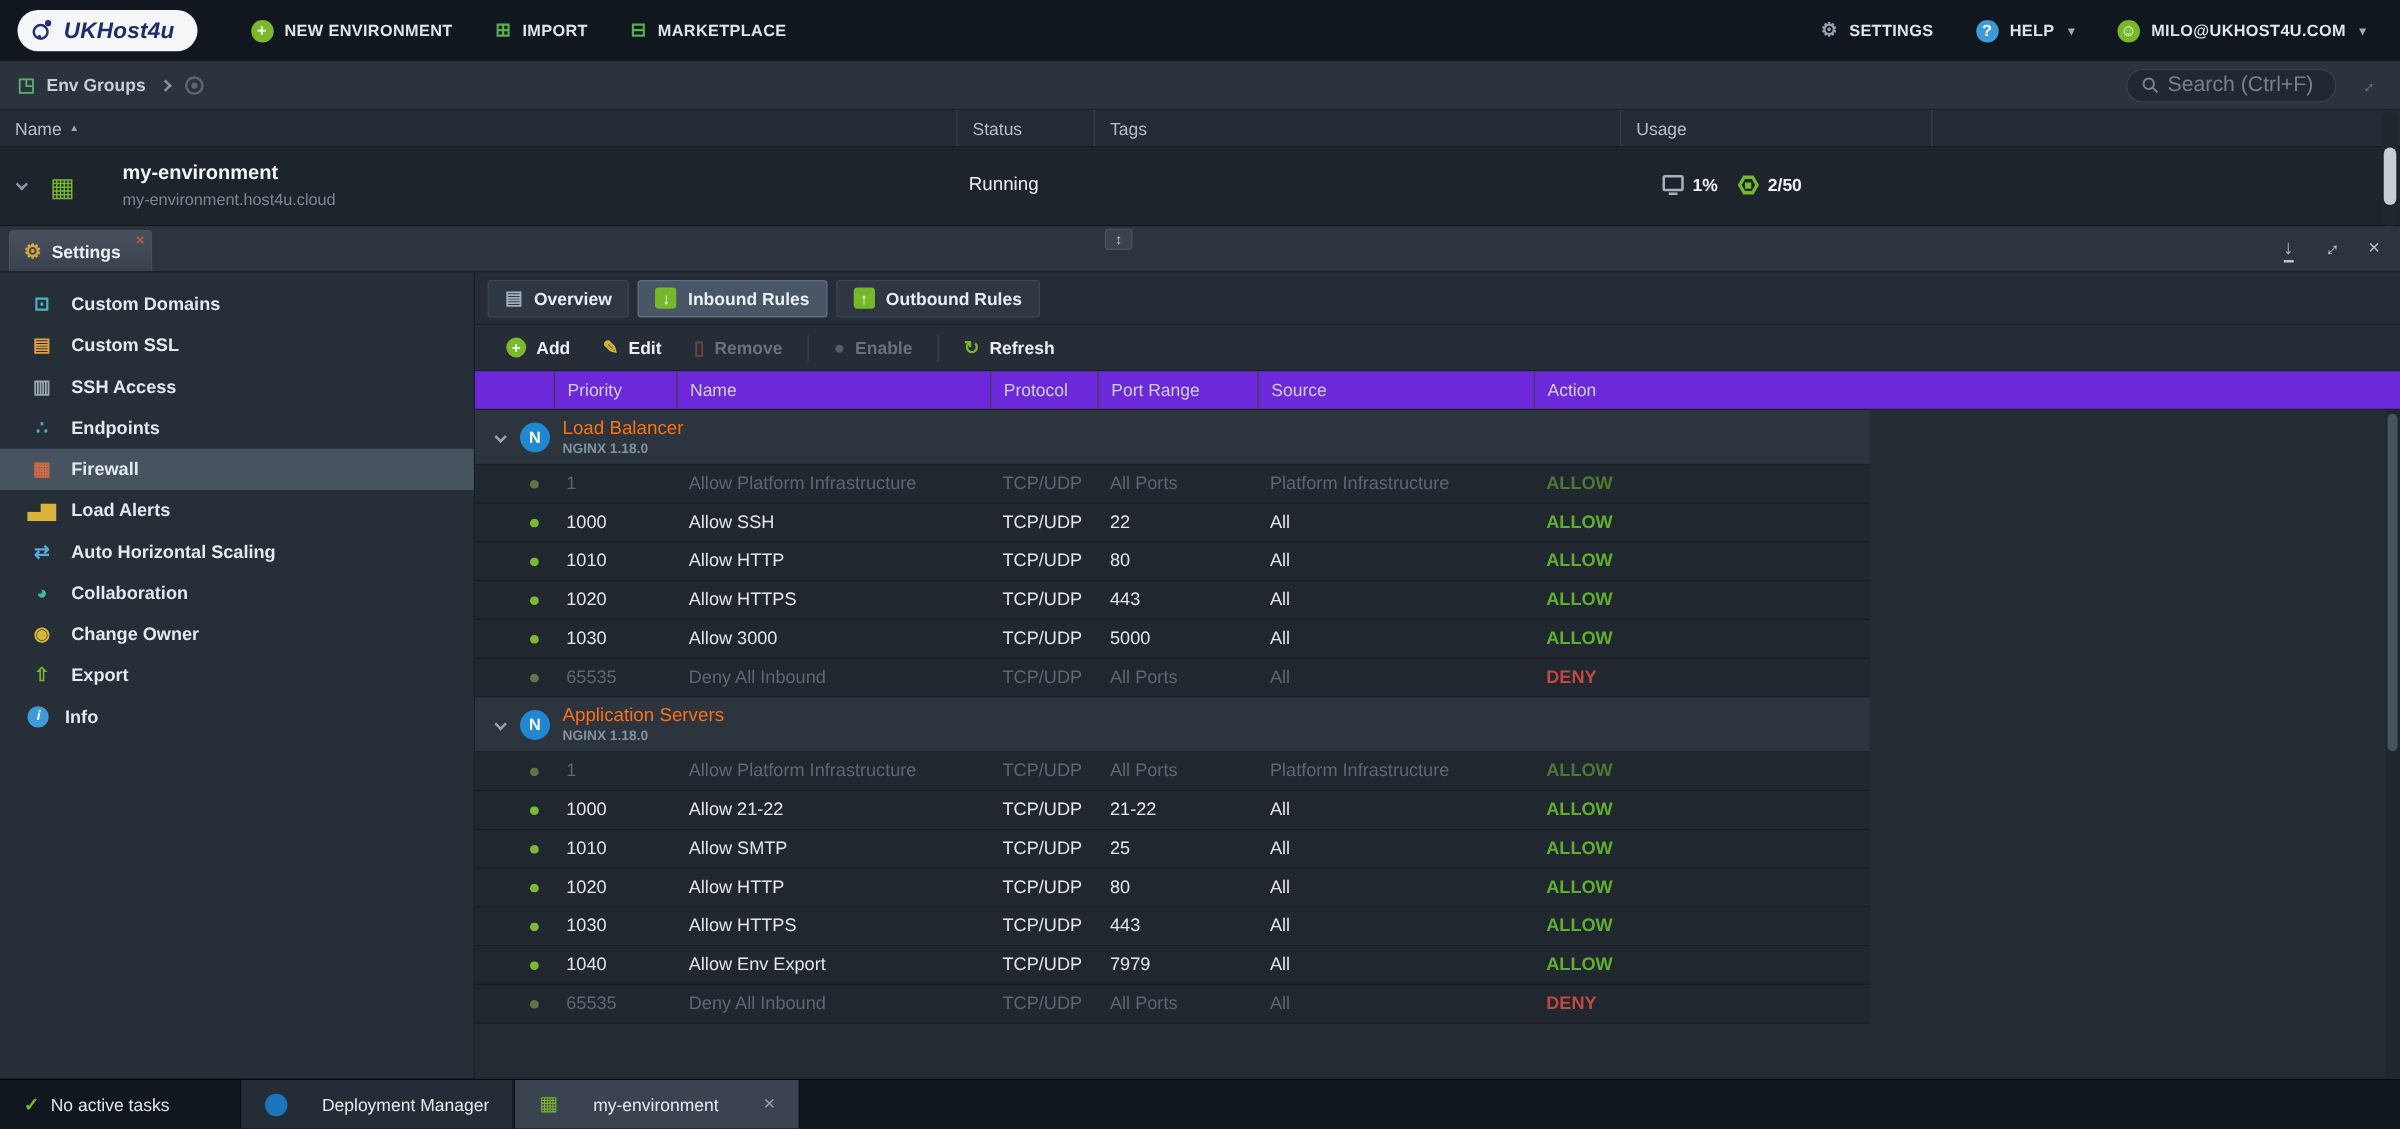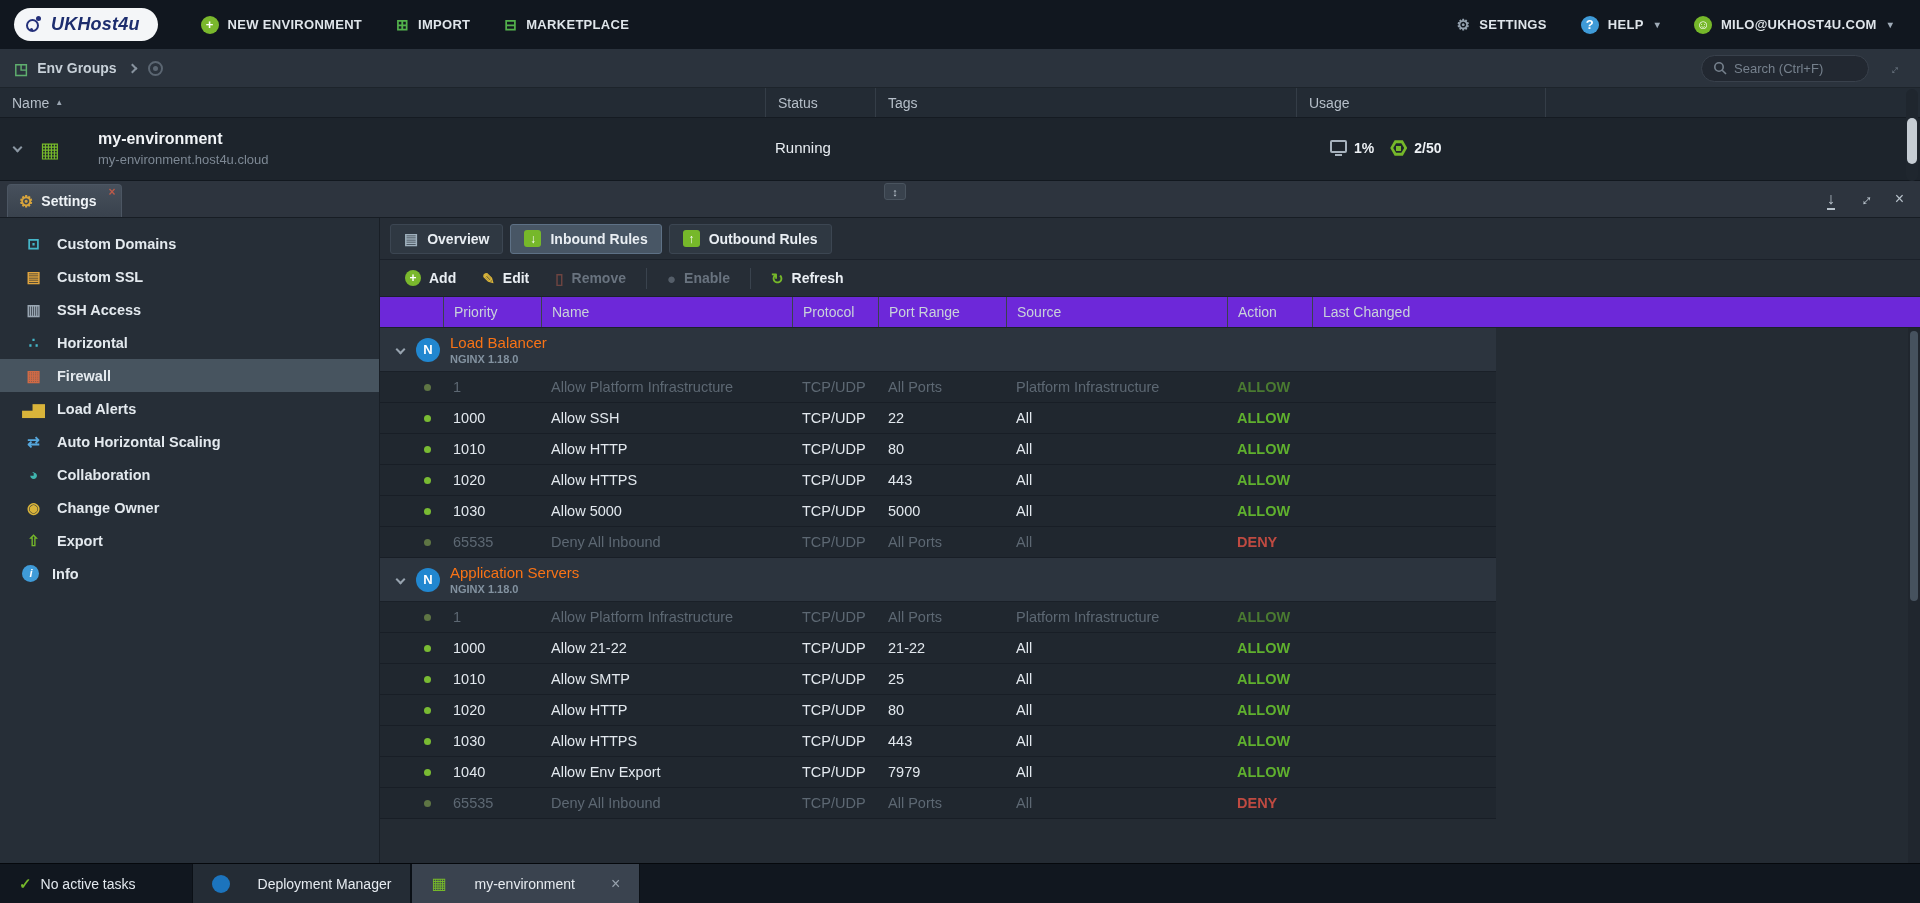--- a/index.html
+++ b/index.html
@@ -26,21 +26,21 @@
   .topbar-right{display:flex;height:100%;margin-left:auto;align-items:center}
   .tb-btn{display:flex;align-items:center;gap:9px;padding:0 17px;height:100%;color:#dfe5ea;font-size:13px;font-weight:bold;letter-spacing:.3px}
   .caret{color:#9fabb7;font-size:10px;margin-left:2px}
 
   
   .crumb-bar{height:39px;flex:0 0 39px;background:#2b333d;border-bottom:1px solid #1d242b;display:flex;align-items:center;padding:0 14px;gap:12px}
   .crumb-btn{display:flex;align-items:center;gap:9px;color:#c7d0d8;font-size:14px;font-weight:bold}
   .bc-node{width:15px;height:15px;border-radius:50%;border:2px solid #5b6672;position:relative}
   .bc-node::after{content:"";position:absolute;inset:3px;border-radius:50%;background:#5b6672}
   .search{margin-left:auto;width:168px;height:27px;border-radius:14px;background:#222831;border:1px solid #39414c;display:flex;align-items:center;gap:7px;padding:0 11px}
-  .search-input{flex:1;min-width:0;background:transparent;border:none;outline:none;color:#ec4899;font-size:13px;font-family:inherit}
+  .search-input{flex:1;min-width:0;background:transparent;border:none;outline:none;color:#ec4899;font-size:17px;font-family:inherit}
   .search-input::placeholder{color:#76818d}
   .diag{color:#6d7884;font-size:13px;transform:rotate(-45deg);margin:0 6px;display:inline-block}
 
   
   .env-head{height:30px;flex:0 0 30px;background:#232b34;border-bottom:1px solid #151b22;position:relative;color:#b6bfc9;font-size:14px}
   .eh-cell{position:absolute;top:0;bottom:0;display:flex;align-items:center;gap:6px;padding-left:12px}
   .c-name{left:0}
   .c-status{left:765px;border-left:1px solid #343d47}
   .c-tags{left:875px;border-left:1px solid #343d47}
   .c-usage{left:1296px;border-left:1px solid #343d47}
@@ -246,21 +246,21 @@
         <div class="side-item" data-name="sidebar-item-custom-ssl" data-interactable="true">
           <span class="icon" data-name="custom-ssl-icon" data-interactable="false" style="color: rgb(223, 164, 63);">▤</span>
           <span class="side-label" data-name="sidebar-item-label" data-interactable="false">Custom SSL</span>
         </div>
         <div class="side-item" data-name="sidebar-item-ssh-access" data-interactable="true">
           <span class="icon" data-name="ssh-access-icon" data-interactable="false" style="color: rgb(154, 167, 179);">▥</span>
           <span class="side-label" data-name="sidebar-item-label" data-interactable="false">SSH Access</span>
         </div>
         <div class="side-item" data-name="sidebar-item-endpoints" data-interactable="true">
           <span class="icon" data-name="endpoints-icon" data-interactable="false" style="color: rgb(69, 182, 200);">∴</span>
-          <span class="side-label" data-name="sidebar-item-label" data-interactable="false">Horizontal</span>
+          <span class="side-label" data-name="sidebar-item-label" data-interactable="false">Endpoints</span>
         </div>
         <div class="side-item sel" data-name="sidebar-item-firewall" data-interactable="true">
           <span class="icon" data-name="firewall-icon" data-interactable="false" style="color: rgb(208, 106, 69);">▦</span>
           <span class="side-label" data-name="sidebar-item-label" data-interactable="false">Firewall</span>
         </div>
         <div class="side-item" data-name="sidebar-item-load-alerts" data-interactable="true">
           <span class="icon" data-name="load-alerts-icon" data-interactable="false" style="color: rgb(217, 180, 58);">▃▆</span>
           <span class="side-label" data-name="sidebar-item-label" data-interactable="false">Load Alerts</span>
         </div>
         <div class="side-item" data-name="sidebar-item-auto-horizontal-scaling" data-interactable="true">
@@ -324,21 +324,20 @@
           </div>
         </div>
       <div id="rules-header" class="rules-header rules-grid" data-name="rules-table-header" data-interactable="false">
           <div class="rh-cell lead" data-name="column-header-lead" data-interactable="false"></div>
           <div class="rh-cell" data-name="column-header-priority" data-interactable="false">Priority</div>
           <div class="rh-cell" data-name="column-header-name" data-interactable="false">Name</div>
           <div class="rh-cell" data-name="column-header-protocol" data-interactable="false">Protocol</div>
           <div class="rh-cell" data-name="column-header-port-range" data-interactable="false">Port Range</div>
           <div class="rh-cell" data-name="column-header-source" data-interactable="false">Source</div>
           <div class="rh-cell" data-name="column-header-action" data-interactable="false">Action</div>
-          <div class="rh-cell" data-name="column-header-last-changed" data-interactable="false">Last Changed</div>
         </div>
       <div id="rules-list" class="rules-list" data-name="rules-table" data-interactable="false">
           <div class="group-row" data-name="node-group-load-balancer" data-interactable="true">
             <span class="chev down" data-name="collapse-icon" data-interactable="true"></span>
             <span class="ngx" data-name="nginx-icon" data-interactable="false">N</span>
             <div class="ginfo" data-name="node-group-info" data-interactable="false">
               <div class="gname" data-name="node-group-name" data-interactable="false">Load Balancer</div>
               <div class="gstack" data-name="node-group-stack" data-interactable="false">NGINX 1.18.0</div>
             </div>
           </div>
@@ -388,21 +387,21 @@
             <div class="cell" data-name="rule-port-range" data-interactable="false">443</div>
             <div class="cell" data-name="rule-source" data-interactable="false">All</div>
             <div class="cell action allow" data-name="rule-action" data-interactable="false">ALLOW</div>
             <div class="cell" data-name="rule-last-changed" data-interactable="false"></div>
           </div>
           <div class="rule-row rules-grid" data-name="rule-row" data-interactable="true">
             <div class="cell lead" data-name="rule-status-cell" data-interactable="false">
               <span class="dot" data-name="rule-enabled-dot" data-interactable="false"></span>
             </div>
             <div class="cell" data-name="rule-priority" data-interactable="false">1030</div>
-            <div class="cell" data-name="rule-name" data-interactable="false">Allow 5000</div>
+            <div class="cell" data-name="rule-name" data-interactable="false">Allow 3000</div>
             <div class="cell" data-name="rule-protocol" data-interactable="false">TCP/UDP</div>
             <div class="cell" data-name="rule-port-range" data-interactable="false">5000</div>
             <div class="cell" data-name="rule-source" data-interactable="false">All</div>
             <div class="cell action allow" data-name="rule-action" data-interactable="false">ALLOW</div>
             <div class="cell" data-name="rule-last-changed" data-interactable="false"></div>
           </div>
           <div class="rule-row rules-grid muted" data-name="rule-row" data-interactable="true">
             <div class="cell lead" data-name="rule-status-cell" data-interactable="false">
               <span class="dot" data-name="rule-enabled-dot" data-interactable="false"></span>
             </div>

